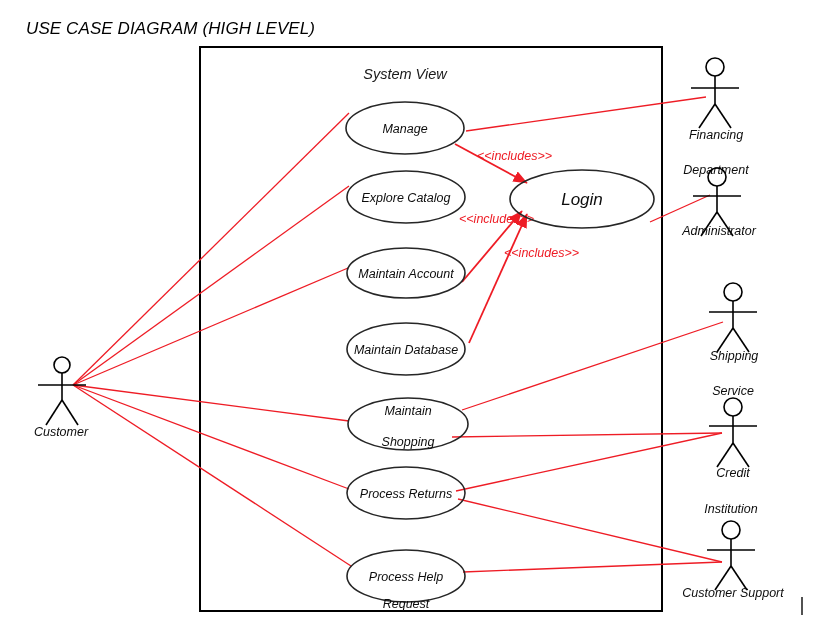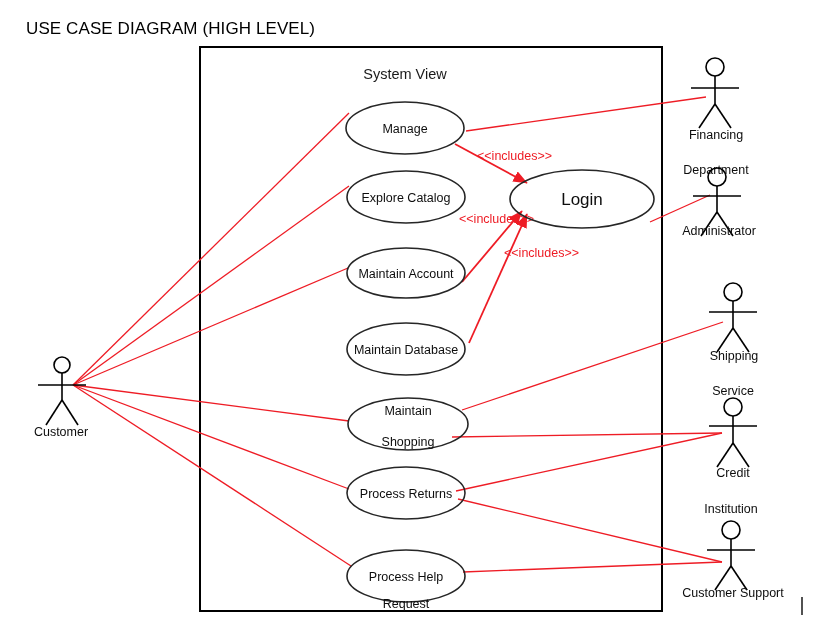--- a/index.html
+++ b/index.html
@@ -13,20 +13,21 @@
     font-family: "Liberation Sans", sans-serif;
     overflow: hidden;
     position: relative;
   }
   #diagram-root {
     position: absolute;
     top: 0;
     left: 0;
     width: 822px;
     height: 635px;
+    font-style: italic;
   }
   svg {
     display: block;
   }
   .title-text {
     font-family: "Liberation Sans", sans-serif;
     font-size: 17px;
     fill: #000000;
     letter-spacing: 0.1px;
   }

